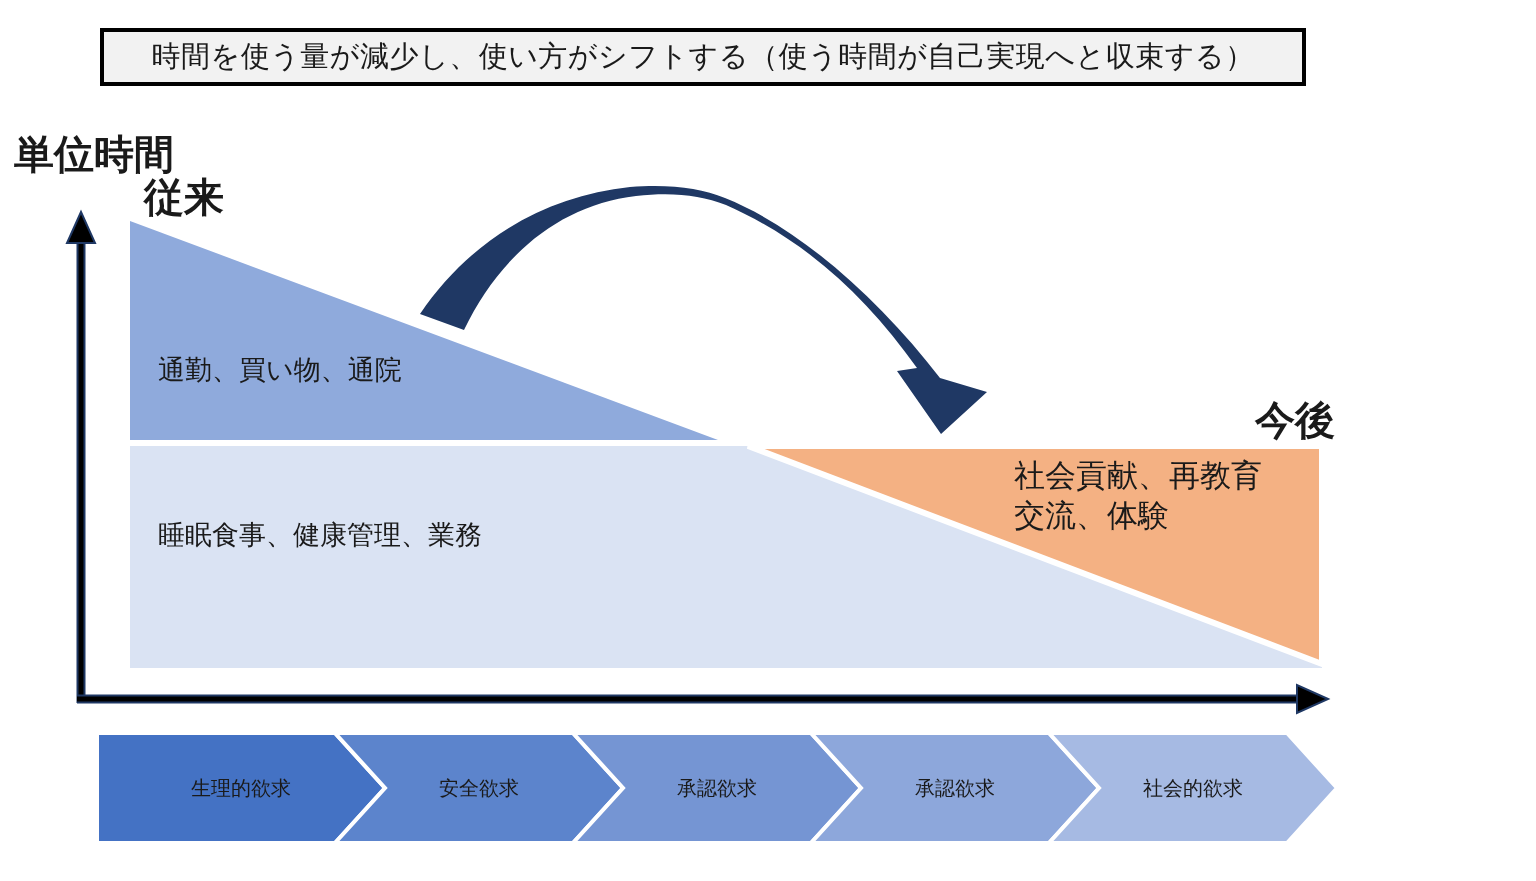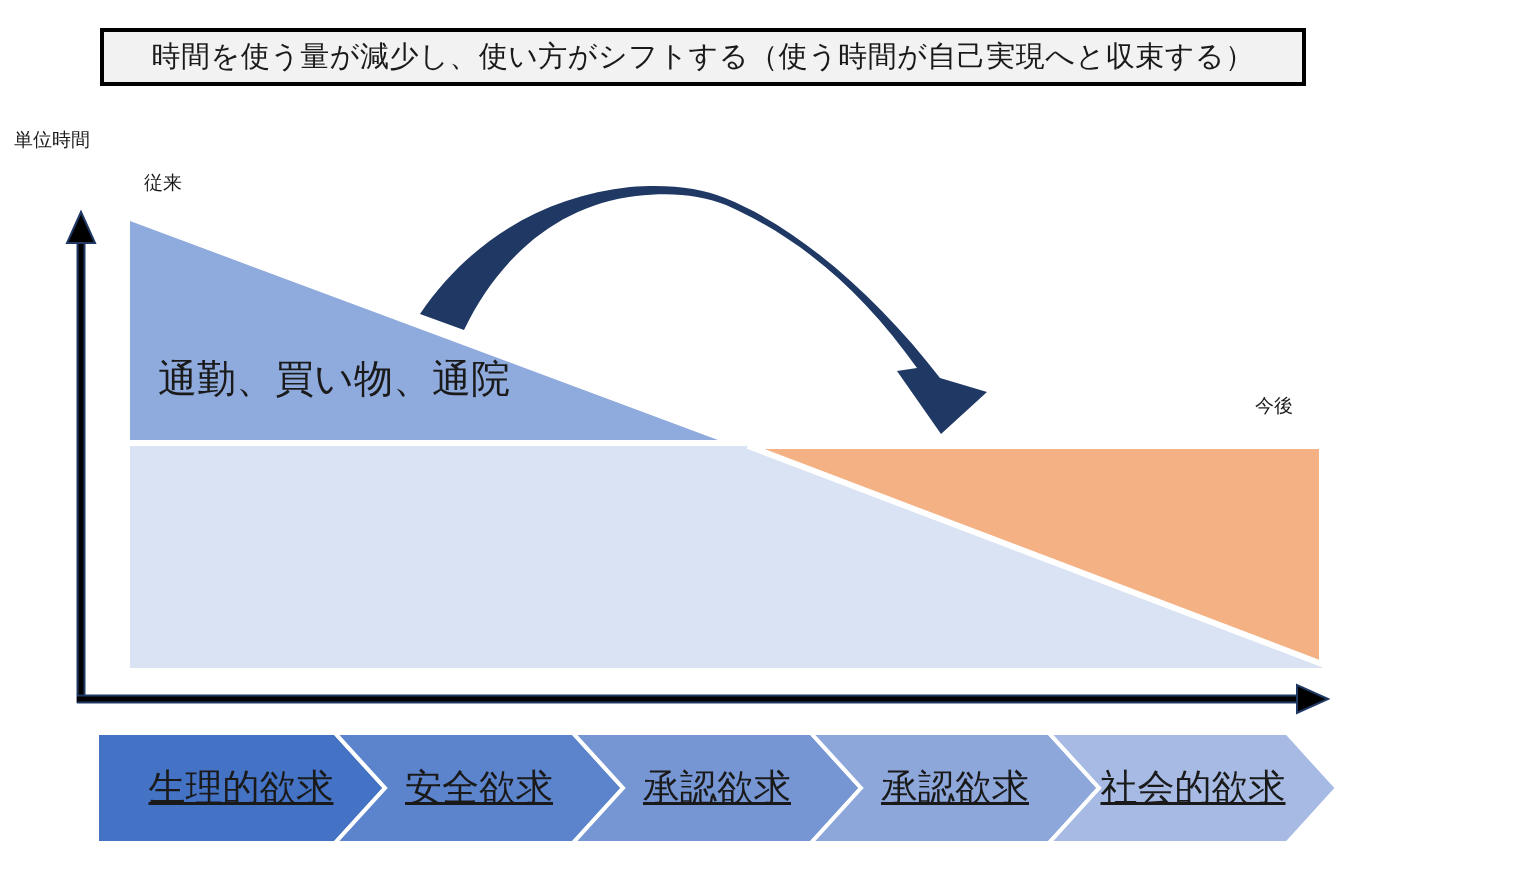--- a/index.html
+++ b/index.html
@@ -8,26 +8,26 @@
     font-family:"Liberation Sans", sans-serif;color:#1a1a1a;
   }
   .layer{position:absolute;left:0;top:0;width:1536px;height:881px;}
   .txt{position:absolute;white-space:nowrap;}
   .banner{
     position:absolute;left:100px;top:28px;width:1198px;height:50px;
     background:#F2F2F2;border:4px solid #000000;
     display:flex;align-items:center;justify-content:center;
     font-size:29px;letter-spacing:0.5px;
   }
-  .axis-title{font-size:19px;}
-  .region-label{font-size:39px;}
+  .axis-title{font-size:40px;font-weight:bold;}
+  .region-label{font-size:27px;}
   .future-label{position:absolute;left:1014px;top:456px;font-size:31px;line-height:40px;white-space:nowrap;}
   .chev-label{
     position:absolute;top:788px;transform:translate(-50%,-50%);
-    font-size:37px;font-weight:500;white-space:nowrap;text-decoration:underline;
+    font-size:20px;font-weight:500;white-space:nowrap;
   }
   svg{position:absolute;left:0;top:0;}
 </style>
 </head>
 <body>
 
 <div class="stage">
 
   <div class="banner">
     <span>時間を使う量が減少し、使い方がシフトする（使う時間が自己実現へと収束する）</span>
@@ -71,21 +71,26 @@
 
   <div class="txt axis-title" style="left:14px;top:127px;">単位時間</div>
 
   <div class="txt axis-title" style="left:144px;top:170px;">従来</div>
 
   <div class="txt axis-title" style="left:1240px;top:393px;margin-left:15px;">今後</div>
 
 
   <div class="txt region-label" style="left:158px;top:352px;">通勤、買い物、通院</div>
 
+  <div class="txt region-label" style="left:158px;top:517px;">睡眠食事、健康管理、業務</div>
 
+  <div class="future-label">
+    <div>社会貢献、再教育</div>
+    <div>交流、体験</div>
+  </div>
 
   <div class="chev-label" style="left:241px;">生理的欲求</div>
   <div class="chev-label" style="left:479px;">安全欲求</div>
   <div class="chev-label" style="left:717px;">承認欲求</div>
   <div class="chev-label" style="left:955px;">承認欲求</div>
   <div class="chev-label" style="left:1193px;">社会的欲求</div>
 
 </div>
 
 </body></html>

